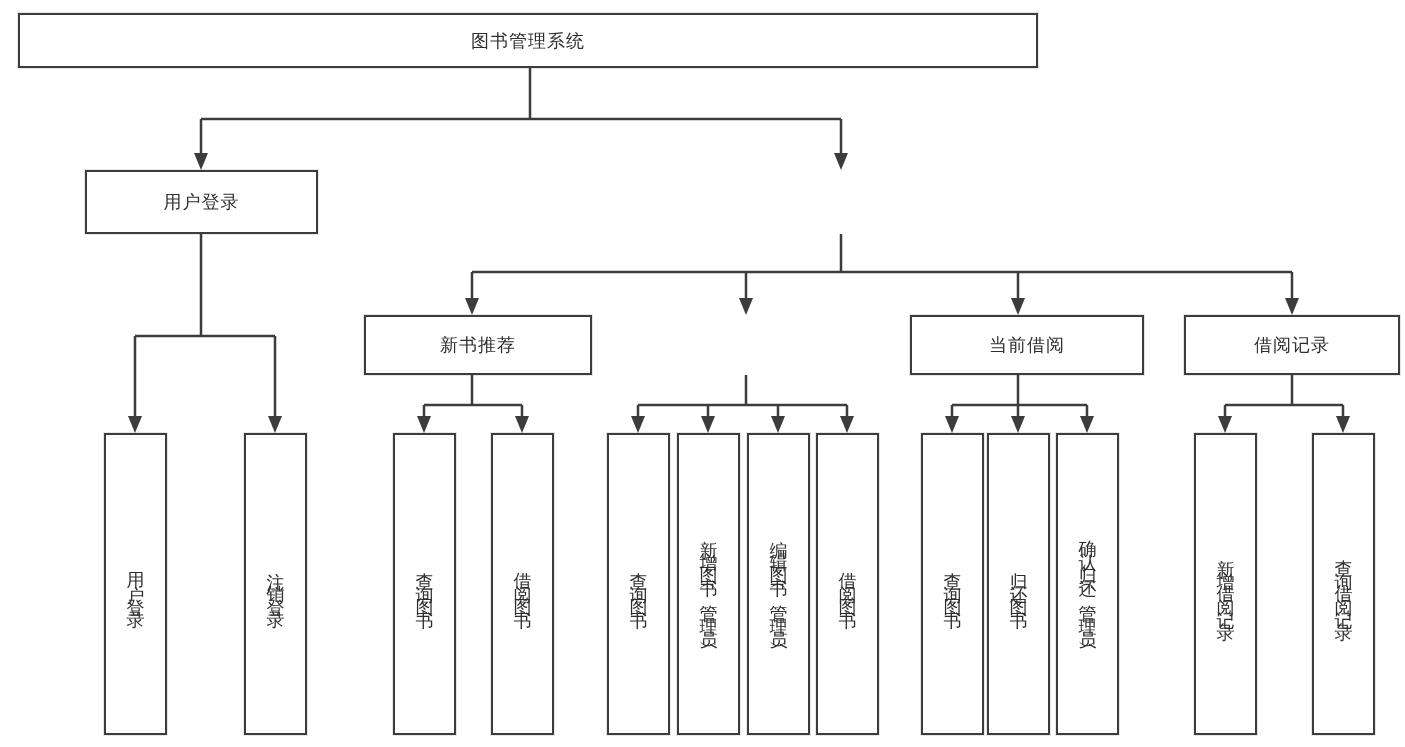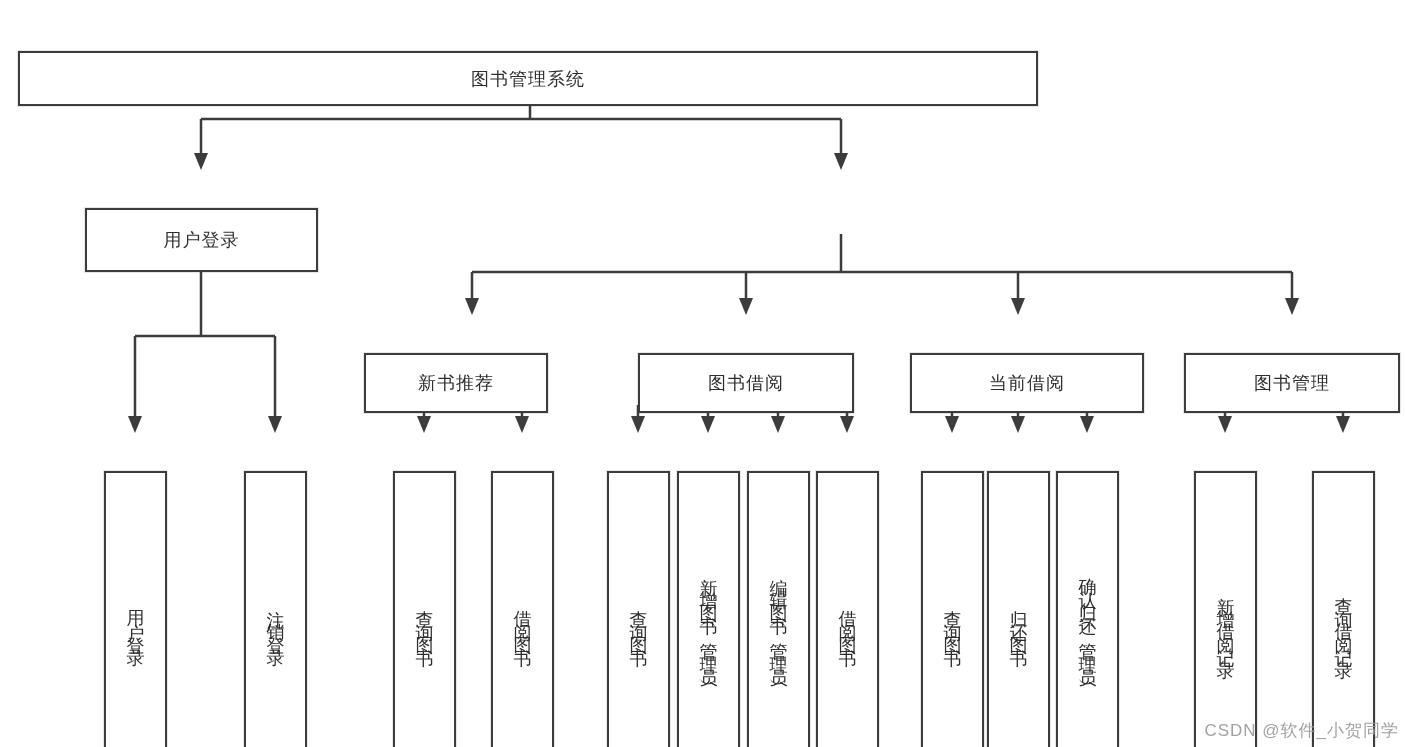--- a/index.html
+++ b/index.html
@@ -16,21 +16,20 @@
     box-sizing:border-box;
     background:#ffffff;
     border:2px solid #3c3c3c;
     display:flex;
     align-items:center;
     justify-content:center;
     color:#2e2e2e;
     font-size:18px;
     letter-spacing:1px;
     box-shadow:0 0 0 1px rgba(60,60,60,0.12);
-    margin-top:38px;
   }
   .leaf{
     top:433px;
     height:302px;
     width:63px;
   }
   .leaf .vtext{
     writing-mode:vertical-rl;
     text-orientation:mixed;
     letter-spacing:13px;
@@ -96,31 +95,28 @@
   </svg>
 
   <div class="node" style="left:18px;top:13px;width:1020px;height:55px;">
     <span>图书管理系统</span>
   </div>
 
   <div class="node" style="left:85px;top:170px;width:233px;height:64px;">
     <span>用户登录</span>
   </div>
 
-  <div class="node" style="left:364px;top:315px;width:184px;height:60px;">
+  <div class="node" style="left:364px;top:315px;width:228px;height:60px;">
     <span>新书推荐</span>
-  </div>
-  <div class="node" style="left:638px;top:315px;width:216px;height:60px;">
-    <span>图书借阅</span>
   </div>
   <div class="node" style="left:910px;top:315px;width:234px;height:60px;">
     <span>当前借阅</span>
   </div>
   <div class="node" style="left:1184px;top:315px;width:216px;height:60px;">
-    <span>图书管理</span>
+    <span>借阅记录</span>
   </div>
 
   <div class="node leaf" style="left:104px;">
     <span class="vtext">用户登录</span>
   </div>
   <div class="node leaf" style="left:244px;">
     <span class="vtext">注销登录</span>
   </div>
 
   <div class="node leaf" style="left:393px;">
@@ -153,15 +149,14 @@
     <span class="vtext">确认归还（管理员）</span>
   </div>
 
   <div class="node leaf" style="left:1194px;">
     <span class="vtext">新增借阅记录</span>
   </div>
   <div class="node leaf" style="left:1312px;">
     <span class="vtext">查询借阅记录</span>
   </div>
 
-  <div class="watermark">CSDN @软件_小贺同学</div>
 
 </div>
 
 </body></html>

